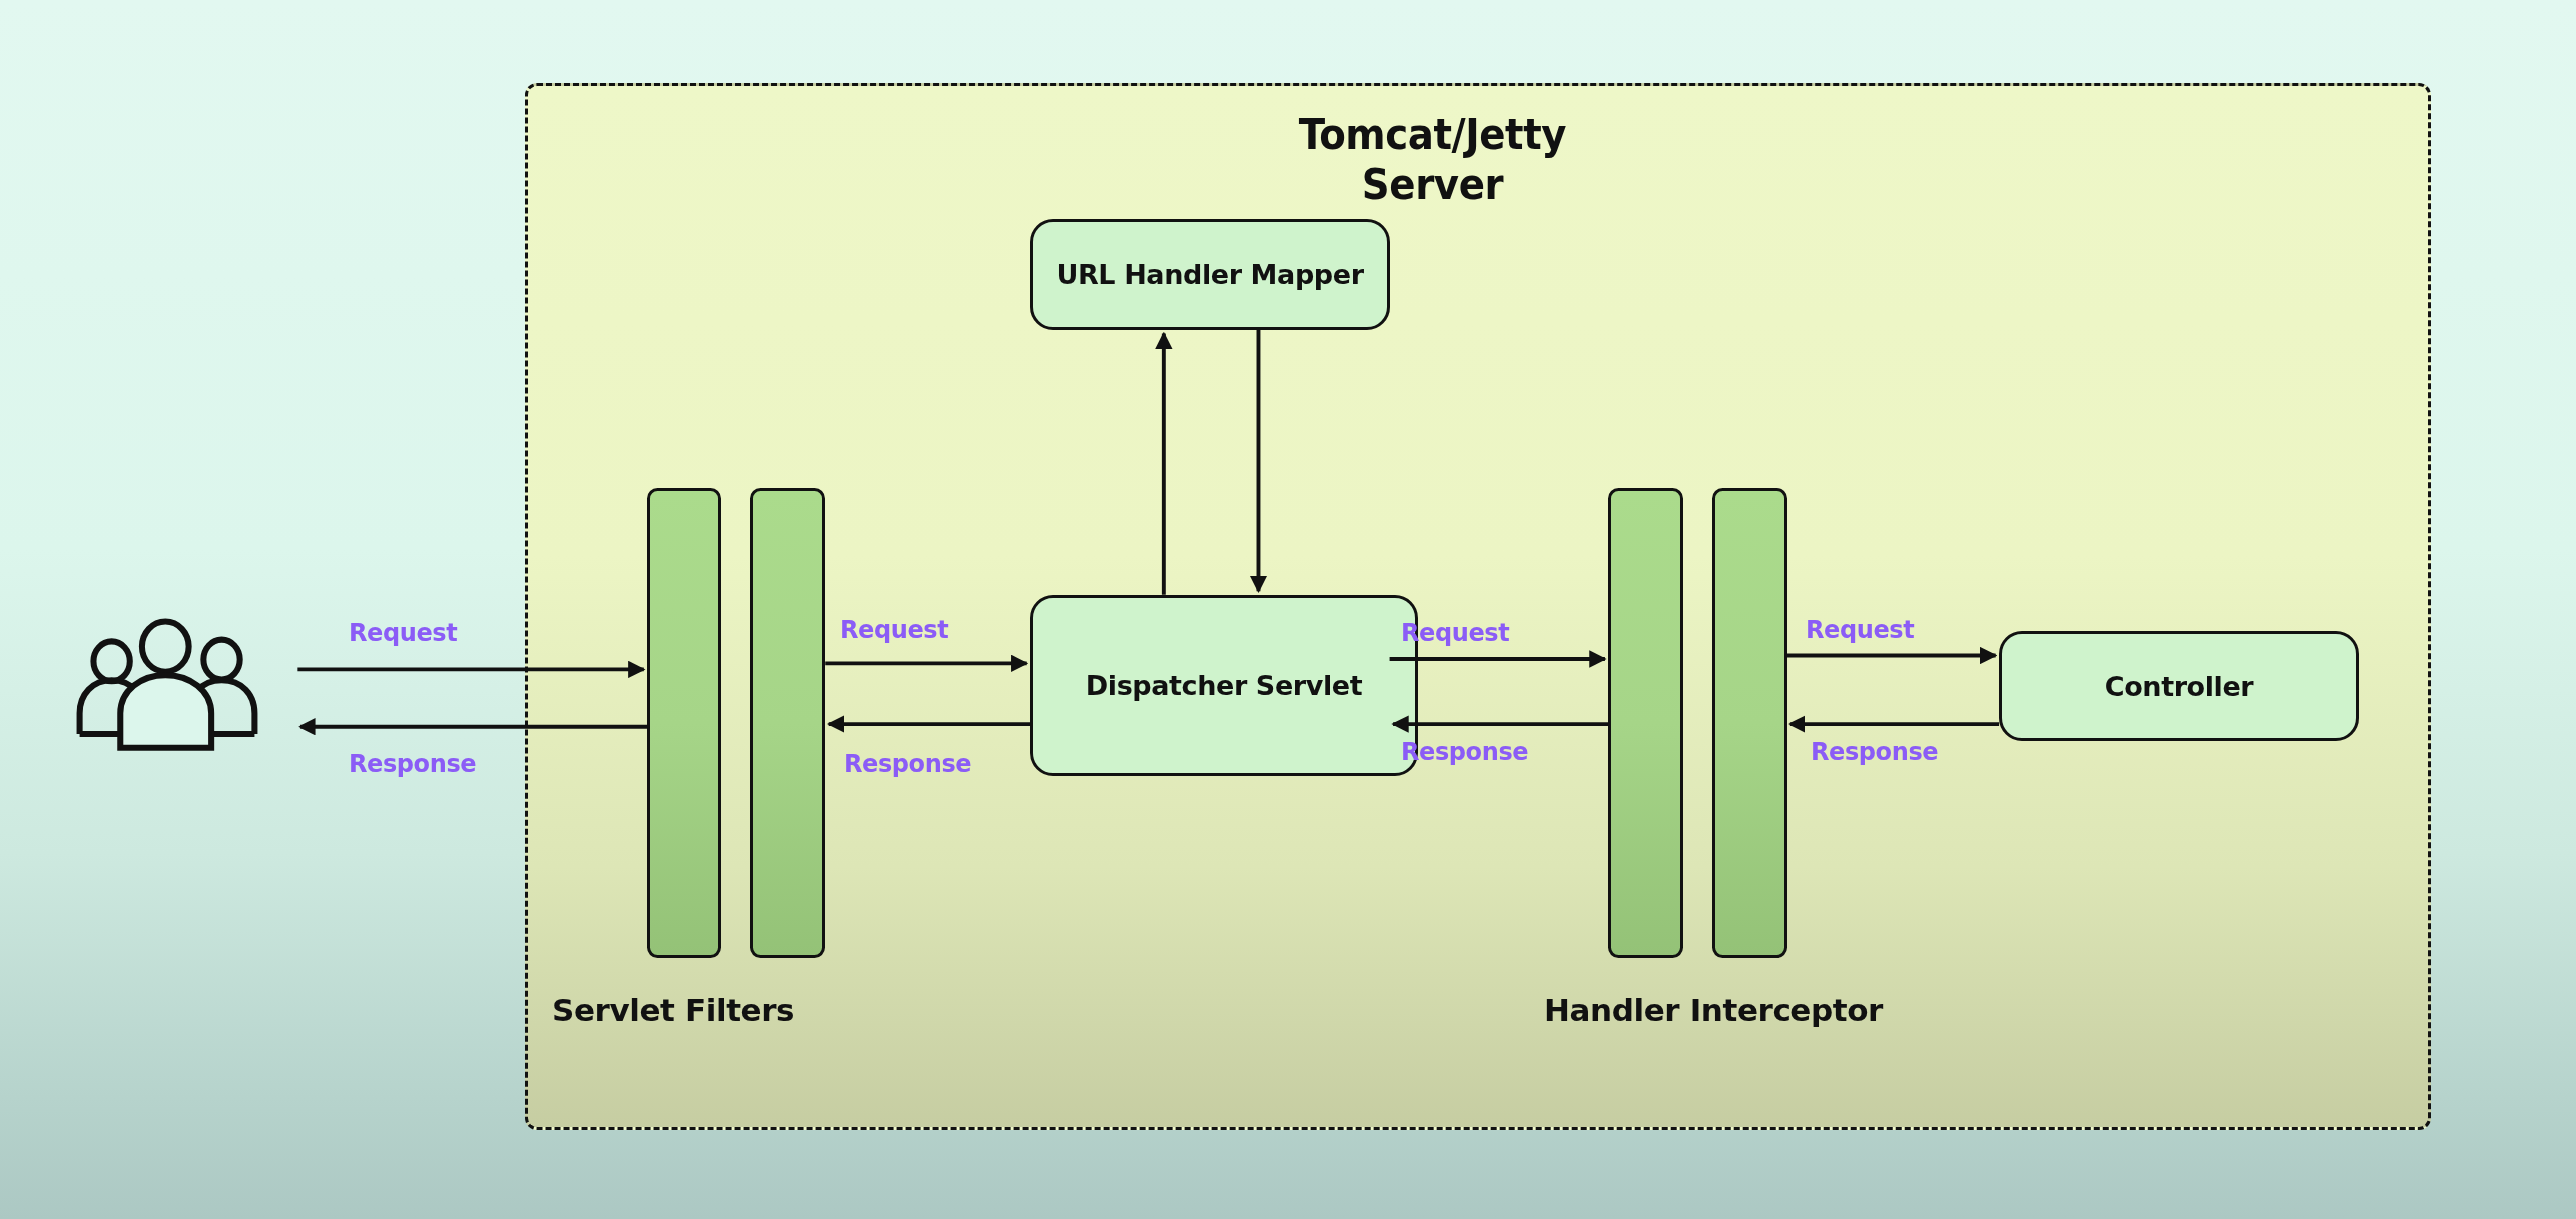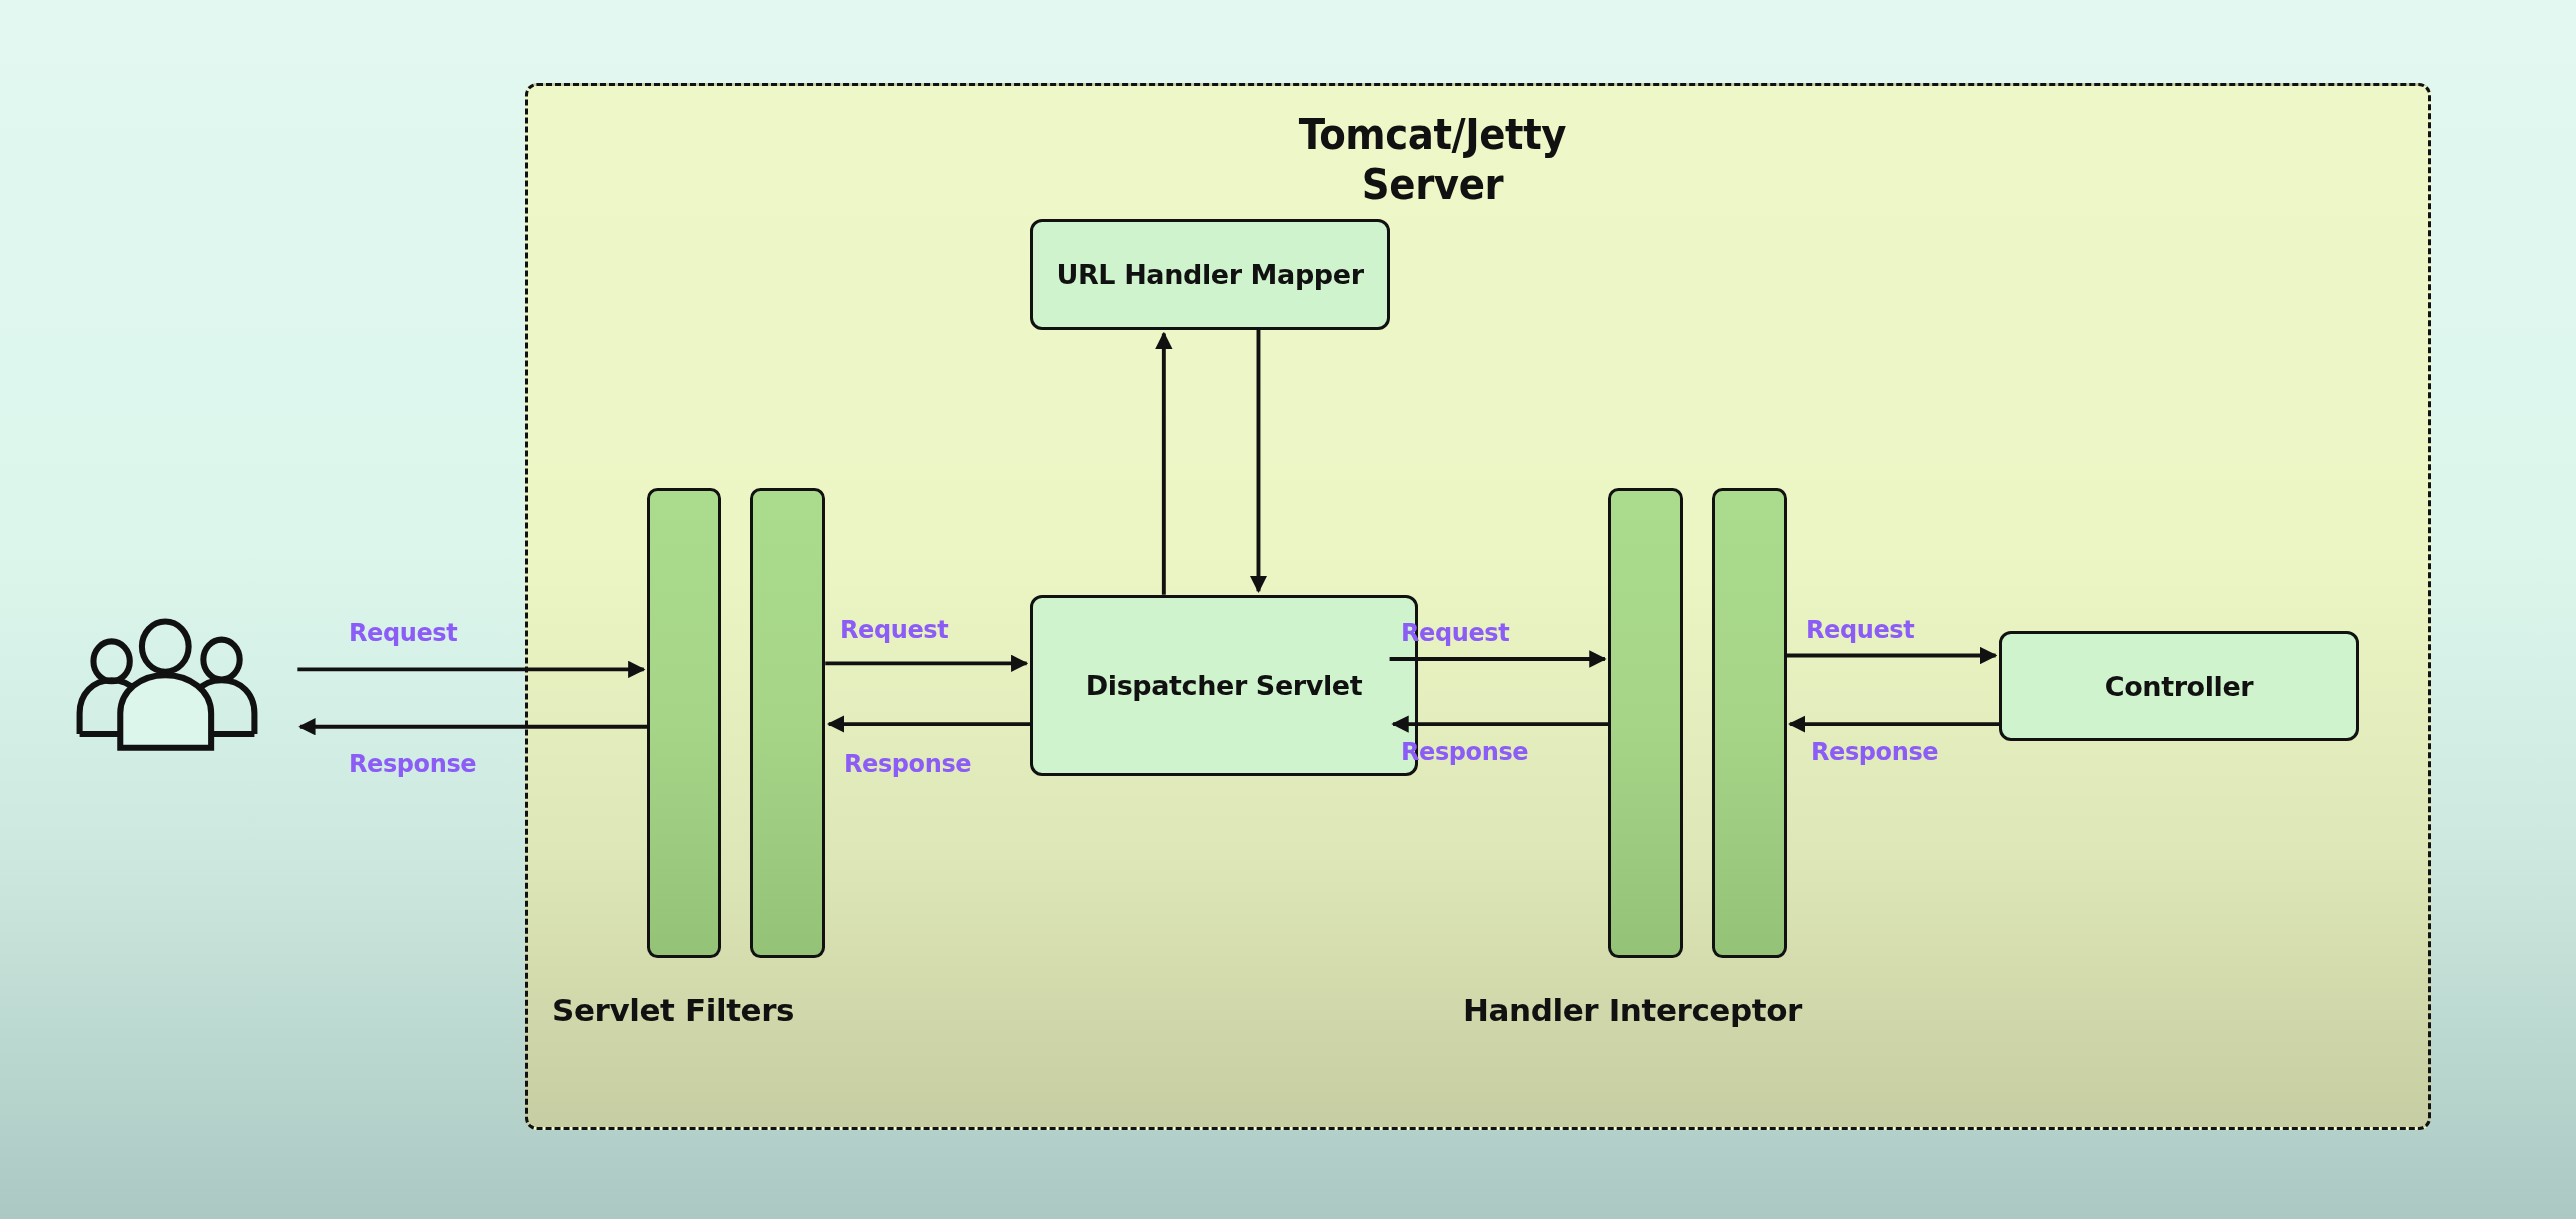--- a/index.html
+++ b/index.html
@@ -12,21 +12,21 @@
     position:absolute; left:525px; top:83px; width:1906px; height:1047px;
     border:3.5px dashed #111; border-radius:12px; box-sizing:border-box;
     background: linear-gradient(180deg, #eef7c8 0%, #ecf5c4 45%, #dde6b6 75%, #c6cda2 100%);
   }
   .title {
     position:absolute; left:1259px; top:109px; width:347px; text-align:center;
     font-size:43px; font-weight:bold; color:#111; font-family:"DejaVu Sans Condensed","DejaVu Sans",sans-serif;
     letter-spacing:-0.4px;
   }
   .box {
-    position:absolute; box-sizing:border-box; border:3.5px solid #111; border-radius:12px;
+    position:absolute; box-sizing:border-box; border:3.5px solid #111; border-radius:23px;
     background:#cff3cc; display:flex; align-items:center; justify-content:center;
     font-size:27px; color:#111; font-weight:bold; letter-spacing:-0.4px;
   }
   .bar {
     position:absolute; box-sizing:border-box; border:3.5px solid #111; border-radius:10.4px;
     background: linear-gradient(180deg, #abdb8c 0%, #a6d588 50%, #94c277 100%);
   }
   .label {
     position:absolute; font-size:24px; color:#8b5cf6; font-weight:bold; text-align:left; width:174px;
     letter-spacing:-0.4px;
@@ -65,21 +65,21 @@
 <div class="box" style="left:1999px;top:631px;width:360px;height:110px;">
   <span>Controller</span>
 </div>
 
 <div class="bar" style="left:647px;top:488px;width:74px;height:470px;"></div>
 <div class="bar" style="left:750px;top:488px;width:75px;height:470px;"></div>
 <div class="bar" style="left:1608px;top:488px;width:75px;height:470px;"></div>
 <div class="bar" style="left:1712px;top:488px;width:75px;height:470px;"></div>
 
 <div class="group-label" style="left:552px;top:992px;">Servlet Filters</div>
-<div class="group-label" style="left:1463px;top:992px;">Handler Interceptor</div>
+<div class="group-label" style="left:1544px;top:992px;">Handler Interceptor</div>
 
 <svg class="arrows" width="2576" height="1219" viewBox="0 0 2966 1404">
   <defs>
     <marker id="ah" markerWidth="10" markerHeight="10" refX="8" refY="5" orient="auto" markerUnits="userSpaceOnUse">
       <path d="M0 0 L10 5 L0 10 Z" fill="#111"></path>
     </marker>
     <marker id="ahb" viewBox="0 0 20 20" markerWidth="20" markerHeight="20" refX="18" refY="10" orient="auto" markerUnits="userSpaceOnUse">
       <path d="M0 0 L20 10 L0 20 Z" fill="#111"></path>
     </marker>
   </defs>

